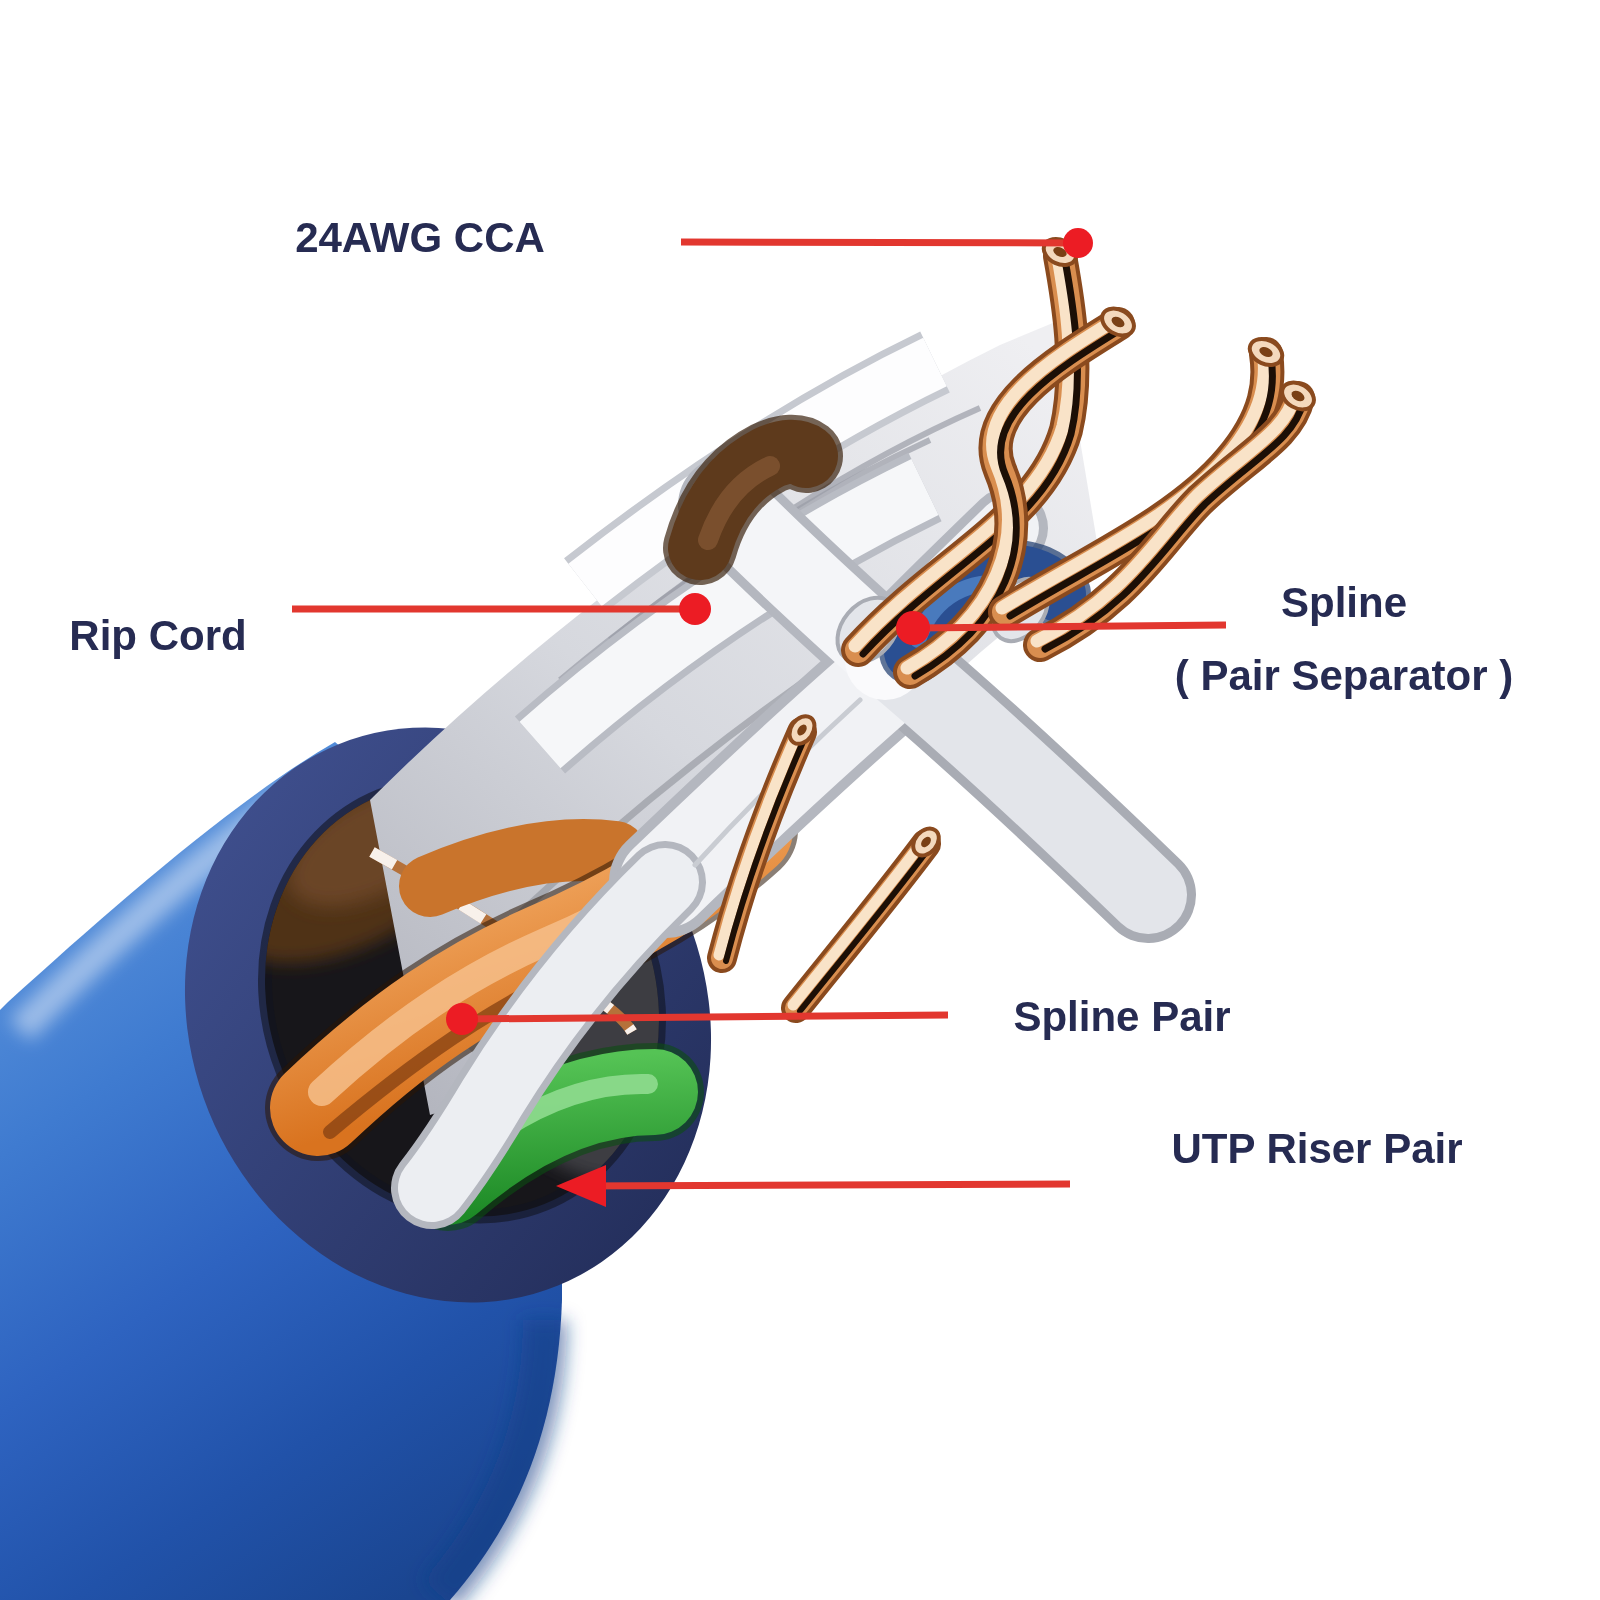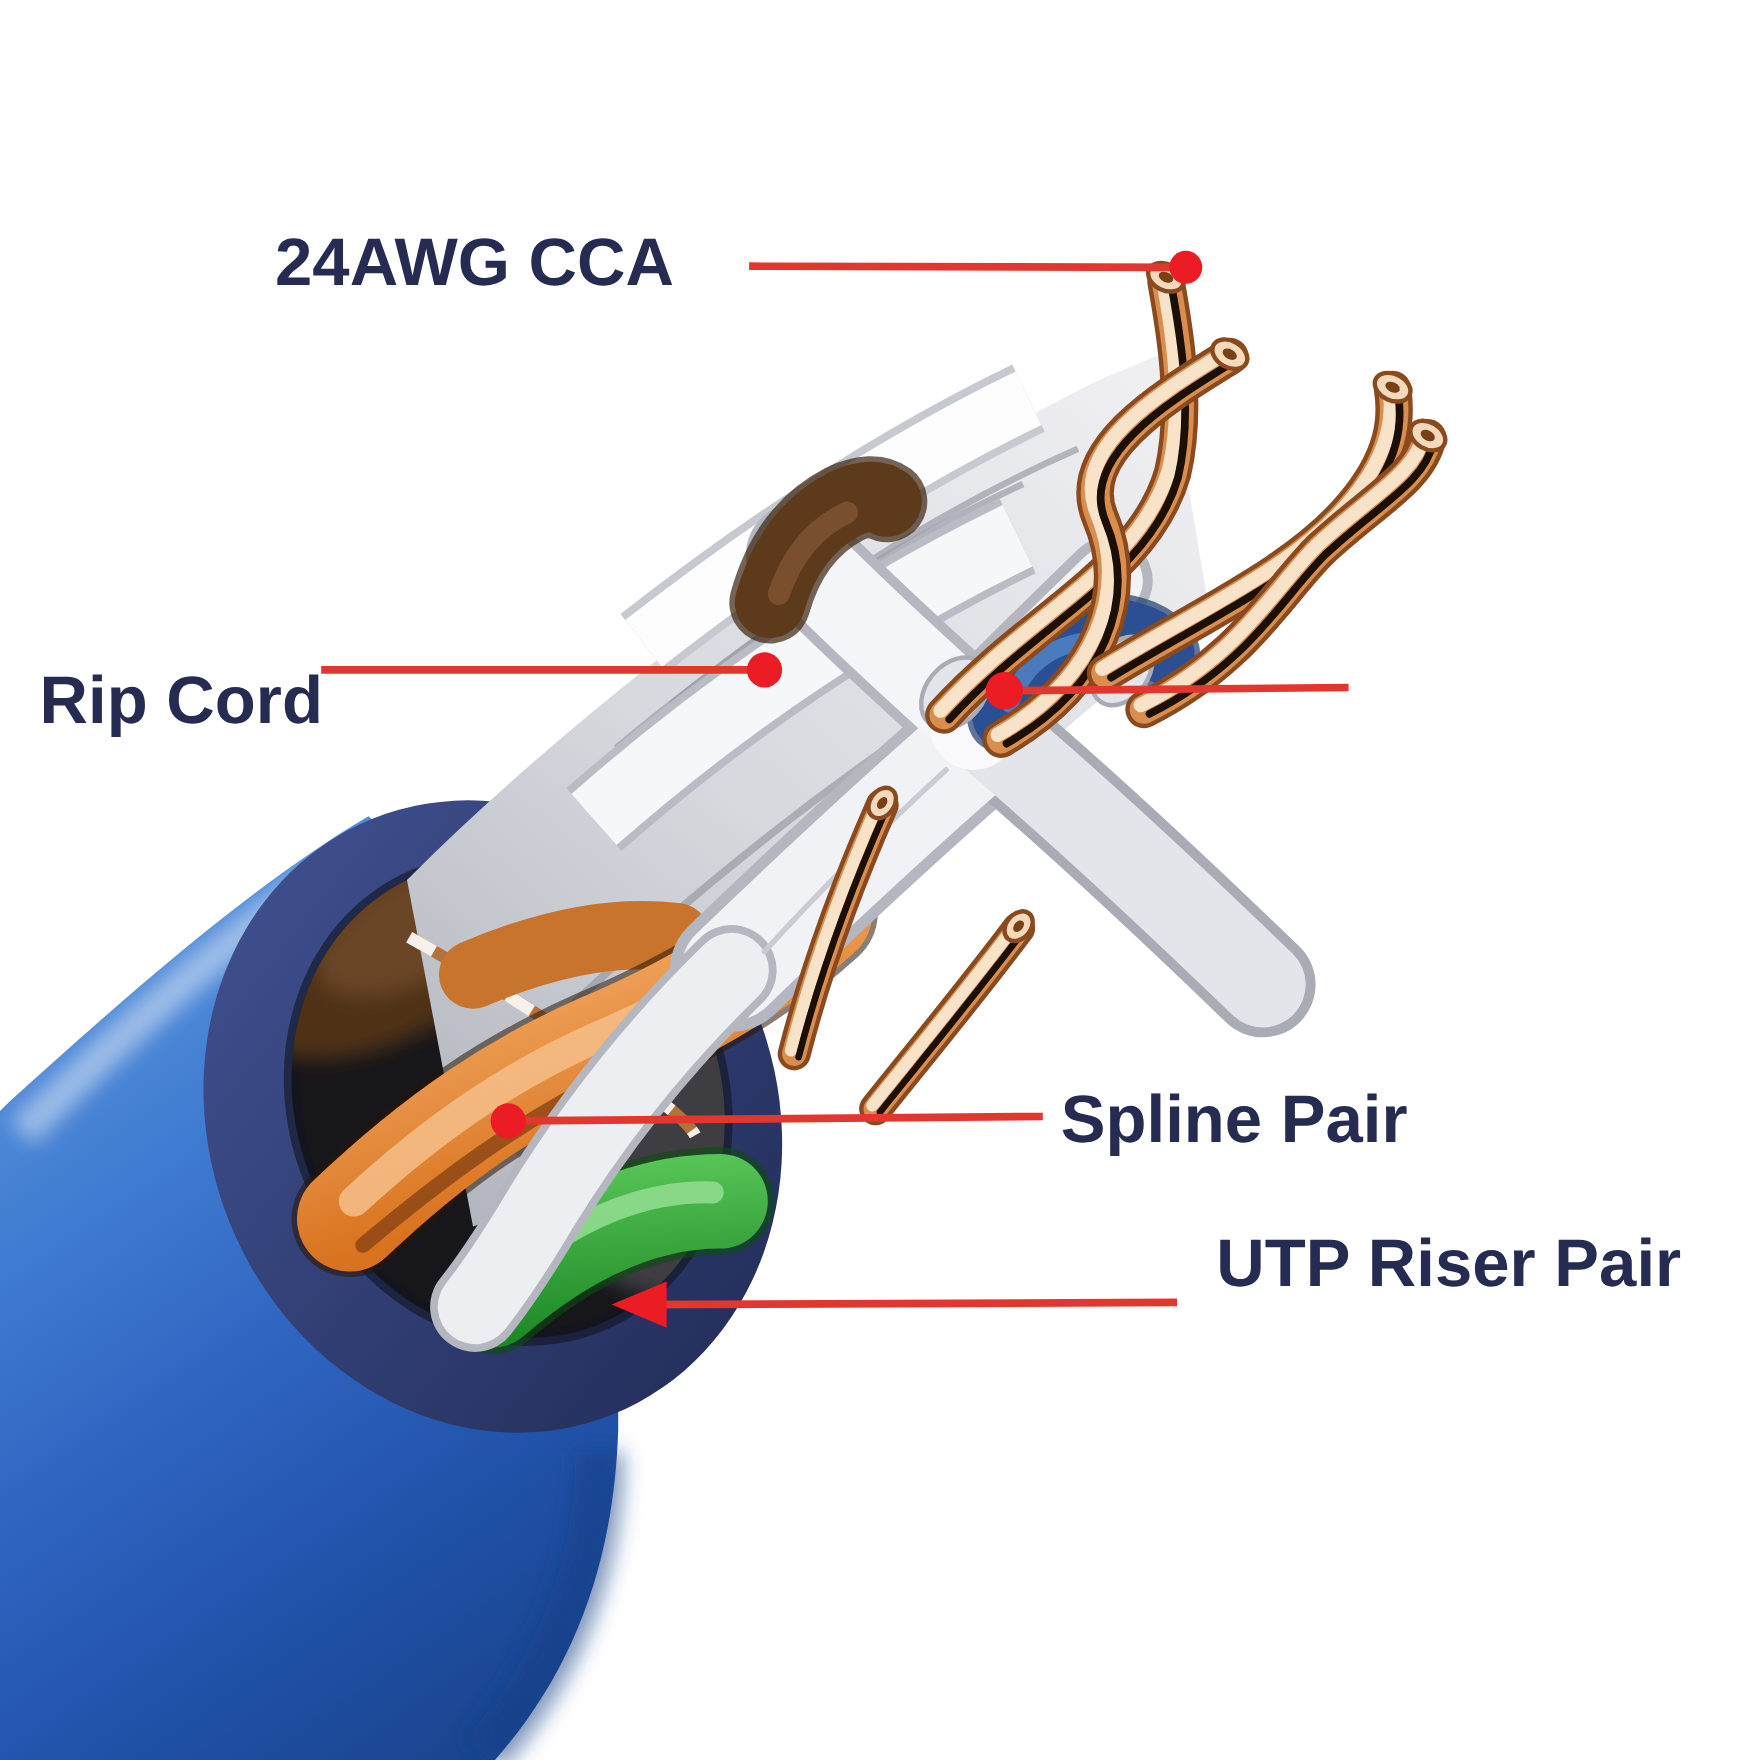--- a/index.html
+++ b/index.html
@@ -1,19 +1,19 @@
 <!DOCTYPE html>
 <html><head>
 <meta charset="utf-8">
 <style>
   html,body{margin:0;padding:0;background:#ffffff;}
   .stage{position:relative;width:1600px;height:1600px;background:#ffffff;overflow:hidden;
          font-family:"Liberation Sans", sans-serif;}
   .stage svg{position:absolute;left:0;top:0;}
-  .label{position:absolute;color:#262b52;font-weight:700;font-size:61px;line-height:62px;
+  .label{position:absolute;color:#262b52;font-weight:700;font-size:42px;line-height:62px;
          text-align:center;white-space:nowrap;}
   .label.two{line-height:73px;}
 </style>
 </head>
 <body>
 
 <div class="stage">
 
 <svg width="1600" height="1600" viewBox="0 0 1600 1600">
   <defs>
@@ -216,20 +216,24 @@
       <circle cx="462" cy="1019" r="16"></circle>
       <polygon points="556,1186 606,1165 606,1207"></polygon>
     </g>
   </g>
 </svg>
 
   <div class="label" style="left:250px;top:207px;width:340px;">24AWG CCA</div>
 
   <div class="label" style="left:36px;top:577px;width:244px;margin-top:28px;">Rip Cord</div>
 
+  <div class="label two" style="left:1118px;top:566px;width:452px;">
+    <div>Spline</div>
+    <div>( Pair Separator )</div>
+  </div>
 
   <div class="label" style="left:948px;top:986px;width:348px;">Spline Pair</div>
 
   <div class="label two" style="left:1078px;top:1110px;width:478px;line-height:77px;">
     <div>UTP Riser Pair</div>
   </div>
 
 </div>
 
 </body></html>

